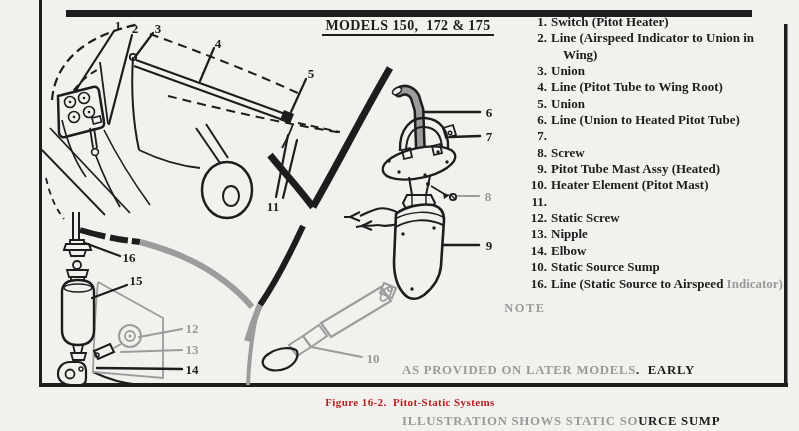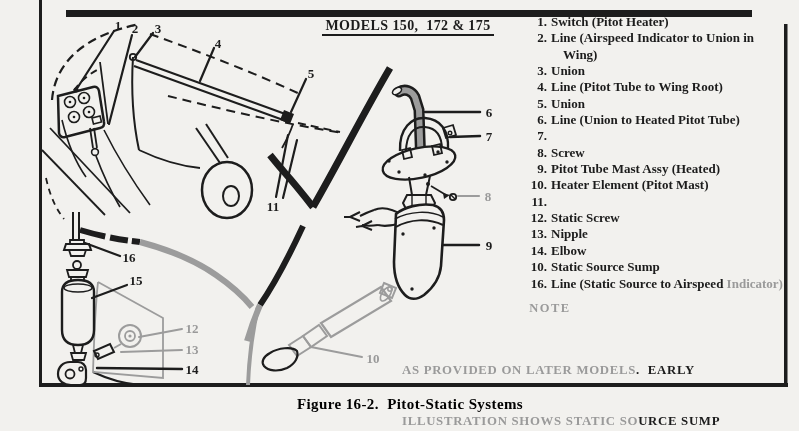--- a/index.html
+++ b/index.html
@@ -26,32 +26,32 @@
     width:30px;text-align:right;flex:0 0 30px;
     font-size:13px;font-weight:bold;line-height:16.35px;
   }
   .parts-list .lbl{
     margin-left:4px;width:228px;
     font-size:13px;font-weight:bold;line-height:16.35px;
     padding-left:12px;text-indent:-12px;
   }
   
   .note-heading{
-    left:500px;top:301px;width:100px;text-align:center;
+    left:475px;top:301px;width:100px;text-align:center;
     font-size:12.5px;font-weight:bold;letter-spacing:1.5px;color:#9a9a9a;
   }
   .note-body{
     left:402px;top:328px;width:390px;
     font-size:12.8px;font-weight:bold;line-height:16.9px;letter-spacing:0.7px;
     white-space:pre;color:#1c1c1c;
   }
   
   .fig-caption{
     left:230px;top:396px;width:360px;text-align:center;
-    font-size:15px;font-weight:bold;letter-spacing:0.4px;color:#000000;white-space:pre;
+    font-size:11px;font-weight:bold;letter-spacing:0.4px;color:#b91c1c;white-space:pre;
   }
   
   .co{
     position:absolute;transform:translate(-50%,-50%);
     font-size:13px;font-weight:bold;color:#1d1d1d;line-height:1;
   }
   .co.gray{color:#9a9a9a;}
   
   .s-ink{stroke:#1d1d1d;fill:none;}
   .s-gray{stroke:#9c9c9c;fill:none;}

